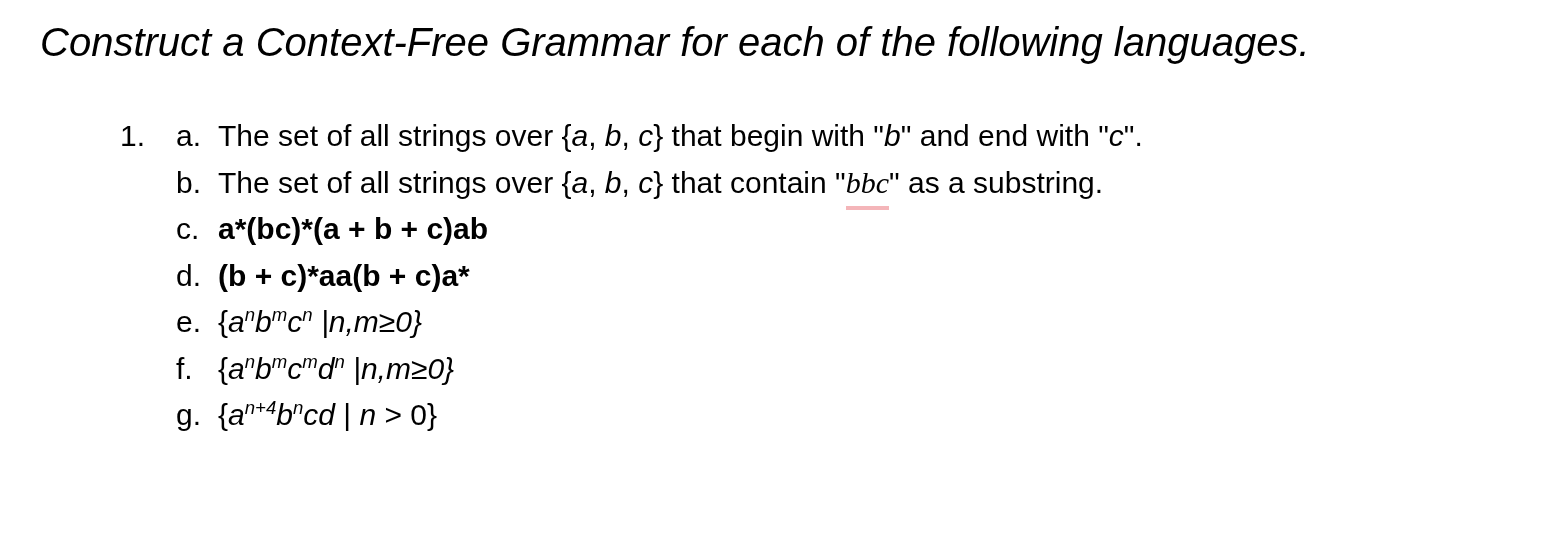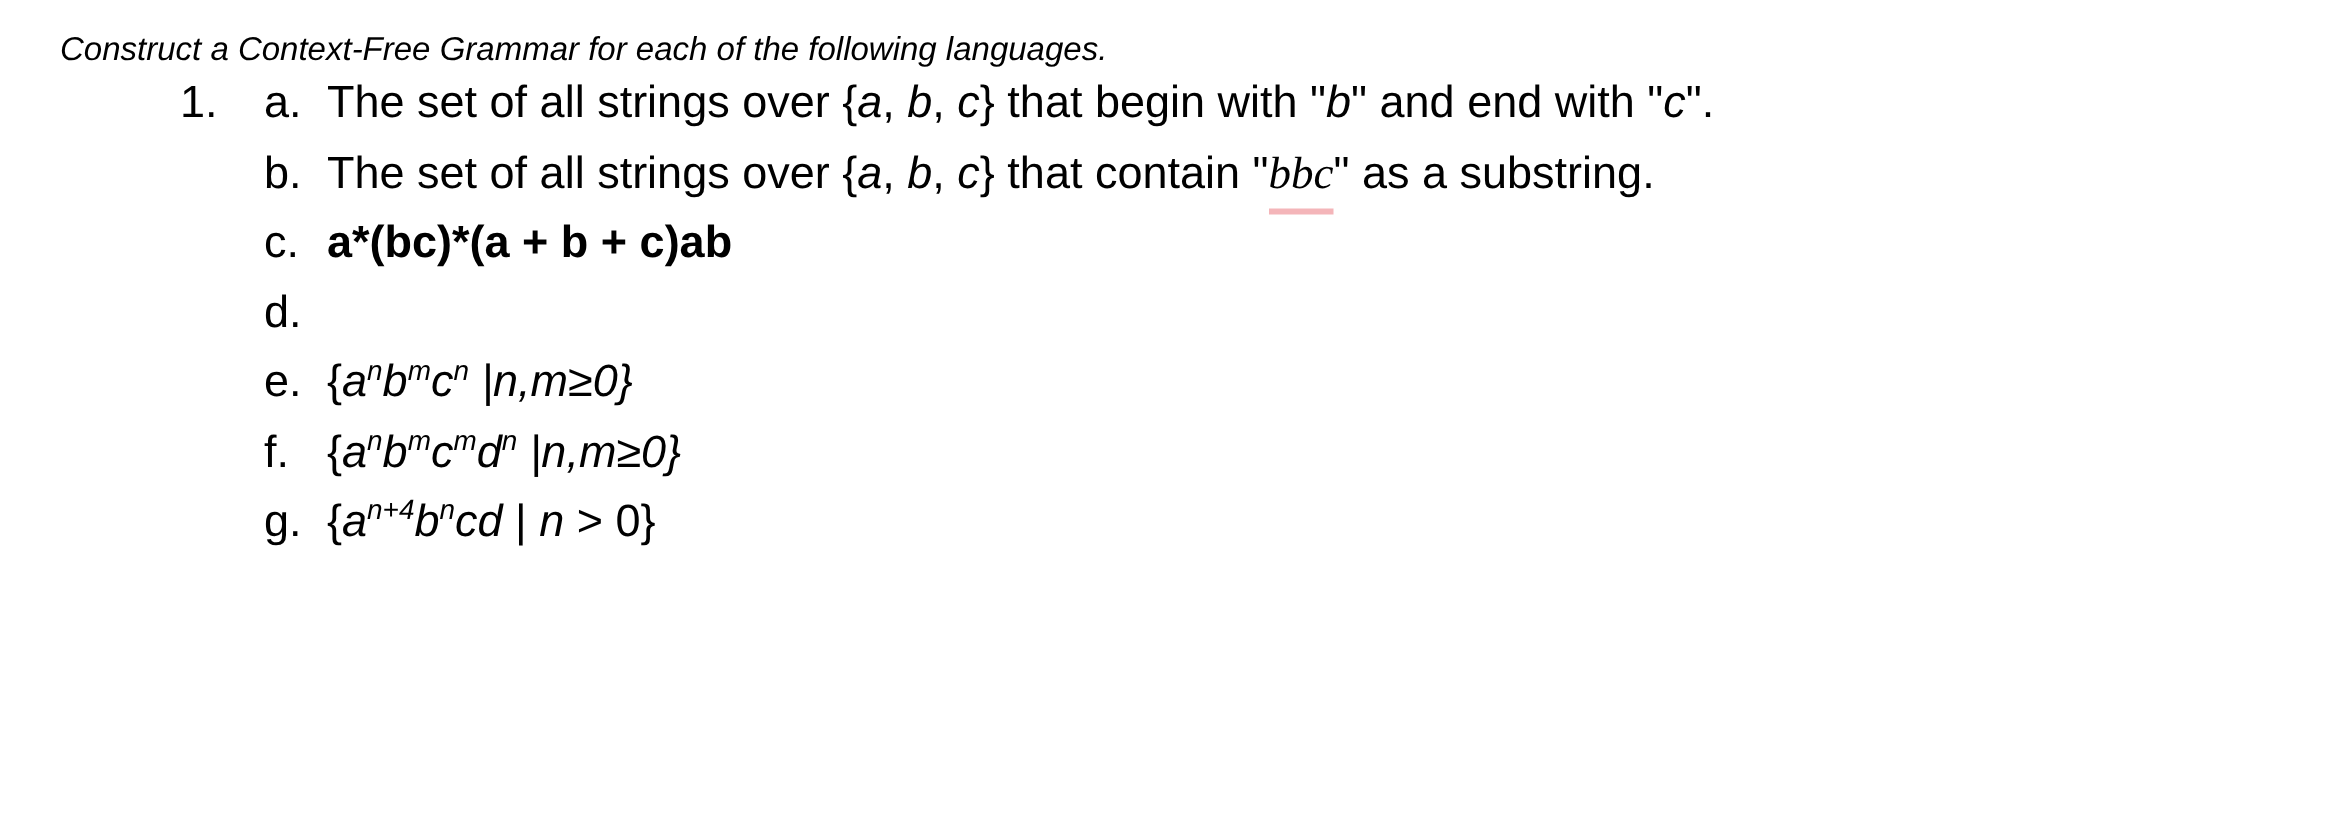--- a/index.html
+++ b/index.html
@@ -10,21 +10,22 @@
     body {
       width: 1550px;
       height: 556px;
       background: #ffffff;
       font-family: Arial, Helvetica, sans-serif;
       color: #000000;
       padding: 20px 40px;
     }
     .instruction {
       font-style: italic;
-      font-size: 22px;
+      font-size: 40px;
+      margin-bottom: 48px;
     }
     .problem-block {
       padding-left: 80px;
     }
     .problem-row {
       display: flex;
       margin-bottom: 6px;
       font-size: 30px;
       line-height: 1.55;
     }
@@ -97,20 +98,21 @@
         </span>
       </div>
 
       <div class="sub-item">
         <span class="sub-label">c.</span>
         <span class="sub-text bold">a*(bc)*(a + b + c)ab</span>
       </div>
 
       <div class="sub-item">
         <span class="sub-label">d.</span>
+        <span class="sub-text bold">(b + c)*aa(b + c)a*</span>
       </div>
 
       <div class="sub-item">
         <span class="sub-label">e.</span>
         <span class="sub-text">
           <span>{</span><span class="italic">a</span><span class="sup">n</span><span class="italic">b</span><span class="sup">m</span><span class="italic">c</span><span class="sup">n</span><span class="italic"> |n,m≥0}</span>
         </span>
       </div>
 
       <div class="sub-item">

